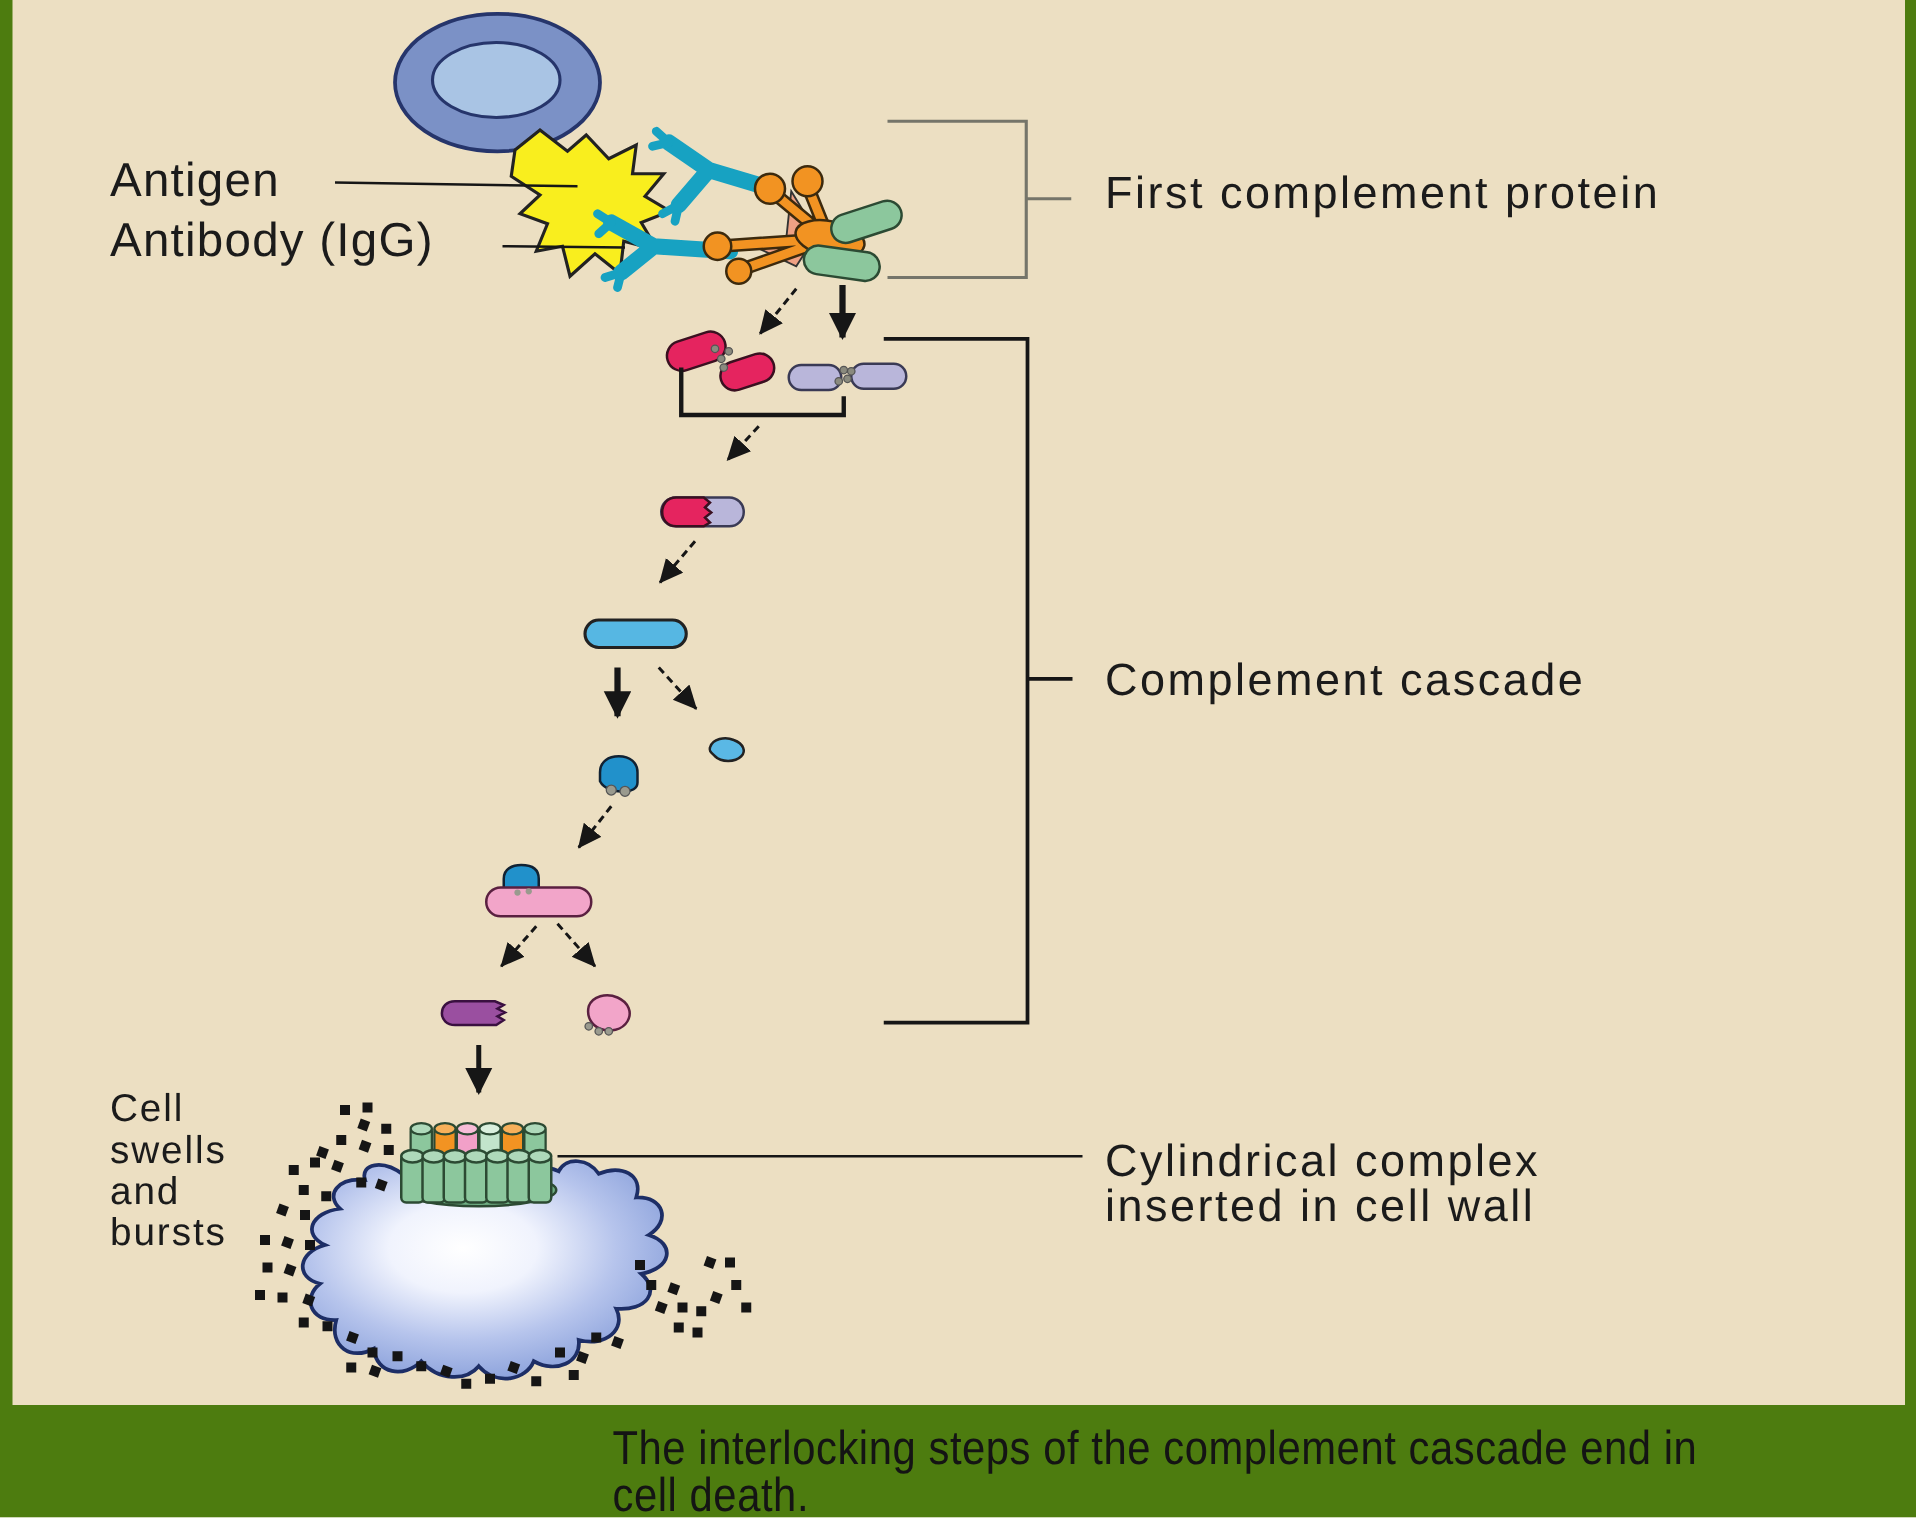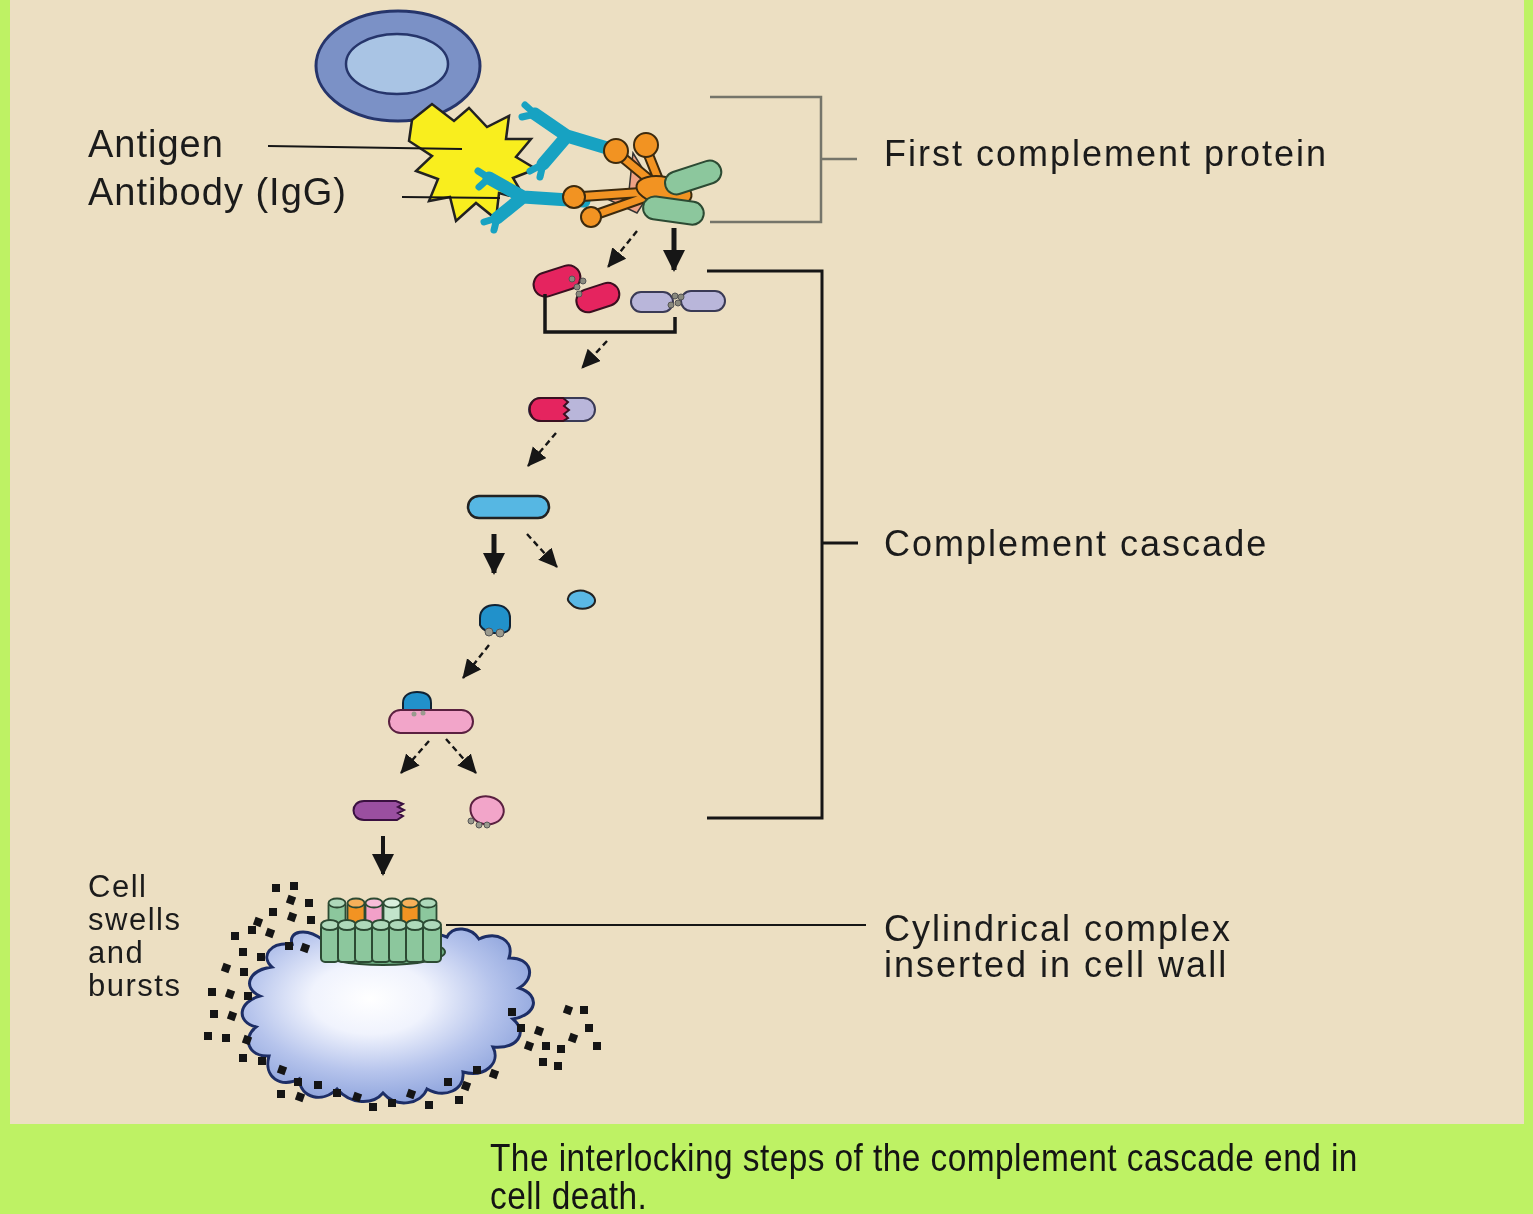--- a/index.html
+++ b/index.html
@@ -1,16 +1,16 @@
 <!DOCTYPE html>
 <html><head>
 <meta charset="utf-8">
 <style>
   html,body{margin:0;padding:0;background:#ffffff;}
-  .page{position:relative;width:1533px;height:1214px;background:#bef264;overflow:hidden;}
+  .page{position:relative;width:1533px;height:1214px;background:#4d7c0f;overflow:hidden;}
   svg{display:block;}
   .lbl{font-family:"Liberation Sans",sans-serif;fill:#1b1b1b;}
   .lbl-lg{font-size:38px;letter-spacing:1px;}
   .lbl-md{font-size:36px;letter-spacing:2px;}
   .lbl-sm{font-size:31px;letter-spacing:1.5px;}
   .cap{font-family:"Liberation Sans",sans-serif;fill:#141414;font-size:38px;letter-spacing:0.5px;}
 </style>
 </head>
 <body>
 

